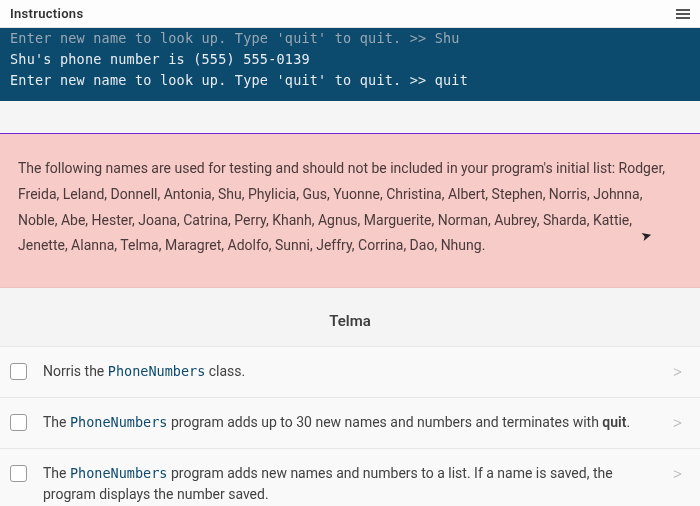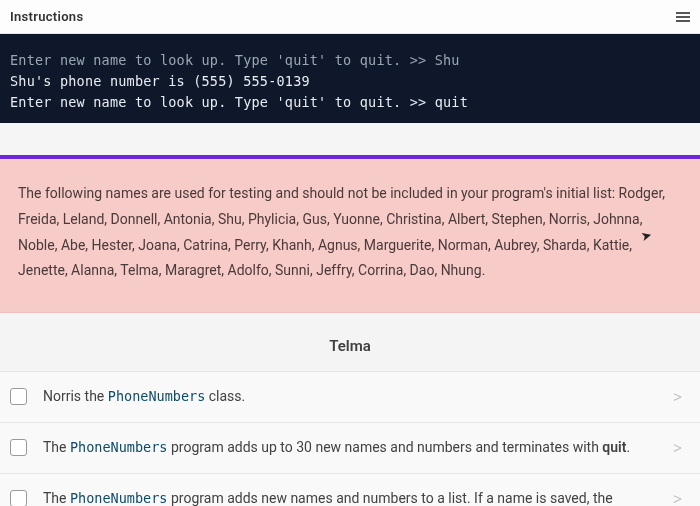--- a/index.html
+++ b/index.html
@@ -5,21 +5,21 @@
   * { margin: 0; padding: 0; box-sizing: border-box; }
   body {
     width: 700px;
     height: 506px;
     font-family: -apple-system, BlinkMacSystemFont, "Segoe UI", Roboto, sans-serif;
     background: #f5f5f5;
     overflow: hidden;
     position: relative;
   }
   .header-strip {
-    height: 34px;
+    height: 28px;
     background: #fdfdfd;
     border-bottom: 1px solid #e5e5e5;
     display: flex;
     align-items: center;
     justify-content: space-between;
     padding: 0 10px;
     font-size: 13px;
     font-weight: 600;
     color: #333;
   }
@@ -31,39 +31,39 @@
     flex-direction: column;
     gap: 2px;
   }
   .header-strip .hamburger span {
     width: 14px;
     height: 2px;
     background: #555;
     display: block;
   }
   .terminal {
-    background: #0f172a;
+    background: #0c4a6e;
     color: #e8edf2;
     font-family: "Menlo", "Consolas", monospace;
     font-size: 13.5px;
     line-height: 1.55;
-    padding: 16px 10px 10px 10px;
+    padding: 0 10px 10px 10px;
     letter-spacing: 0.2px;
   }
   .terminal .dim {
     color: #9aa7b3;
   }
   .note {
     background: #f6cbc8;
     color: #4a3a3a;
     padding: 22px 18px 28px 18px;
     font-size: 14px;
     line-height: 1.85;
     margin-top: 32px;
-    border-top: 4px solid #6d28d9;
+    border-top: 1px solid #6d28d9;
     border-bottom: 1px solid #eec0bd;
   }
   .cursor-arrow {
     position: absolute;
     right: 48px;
     top: 228px;
     font-size: 13px;
     color: #222;
     transform: rotate(-15deg);
   }

